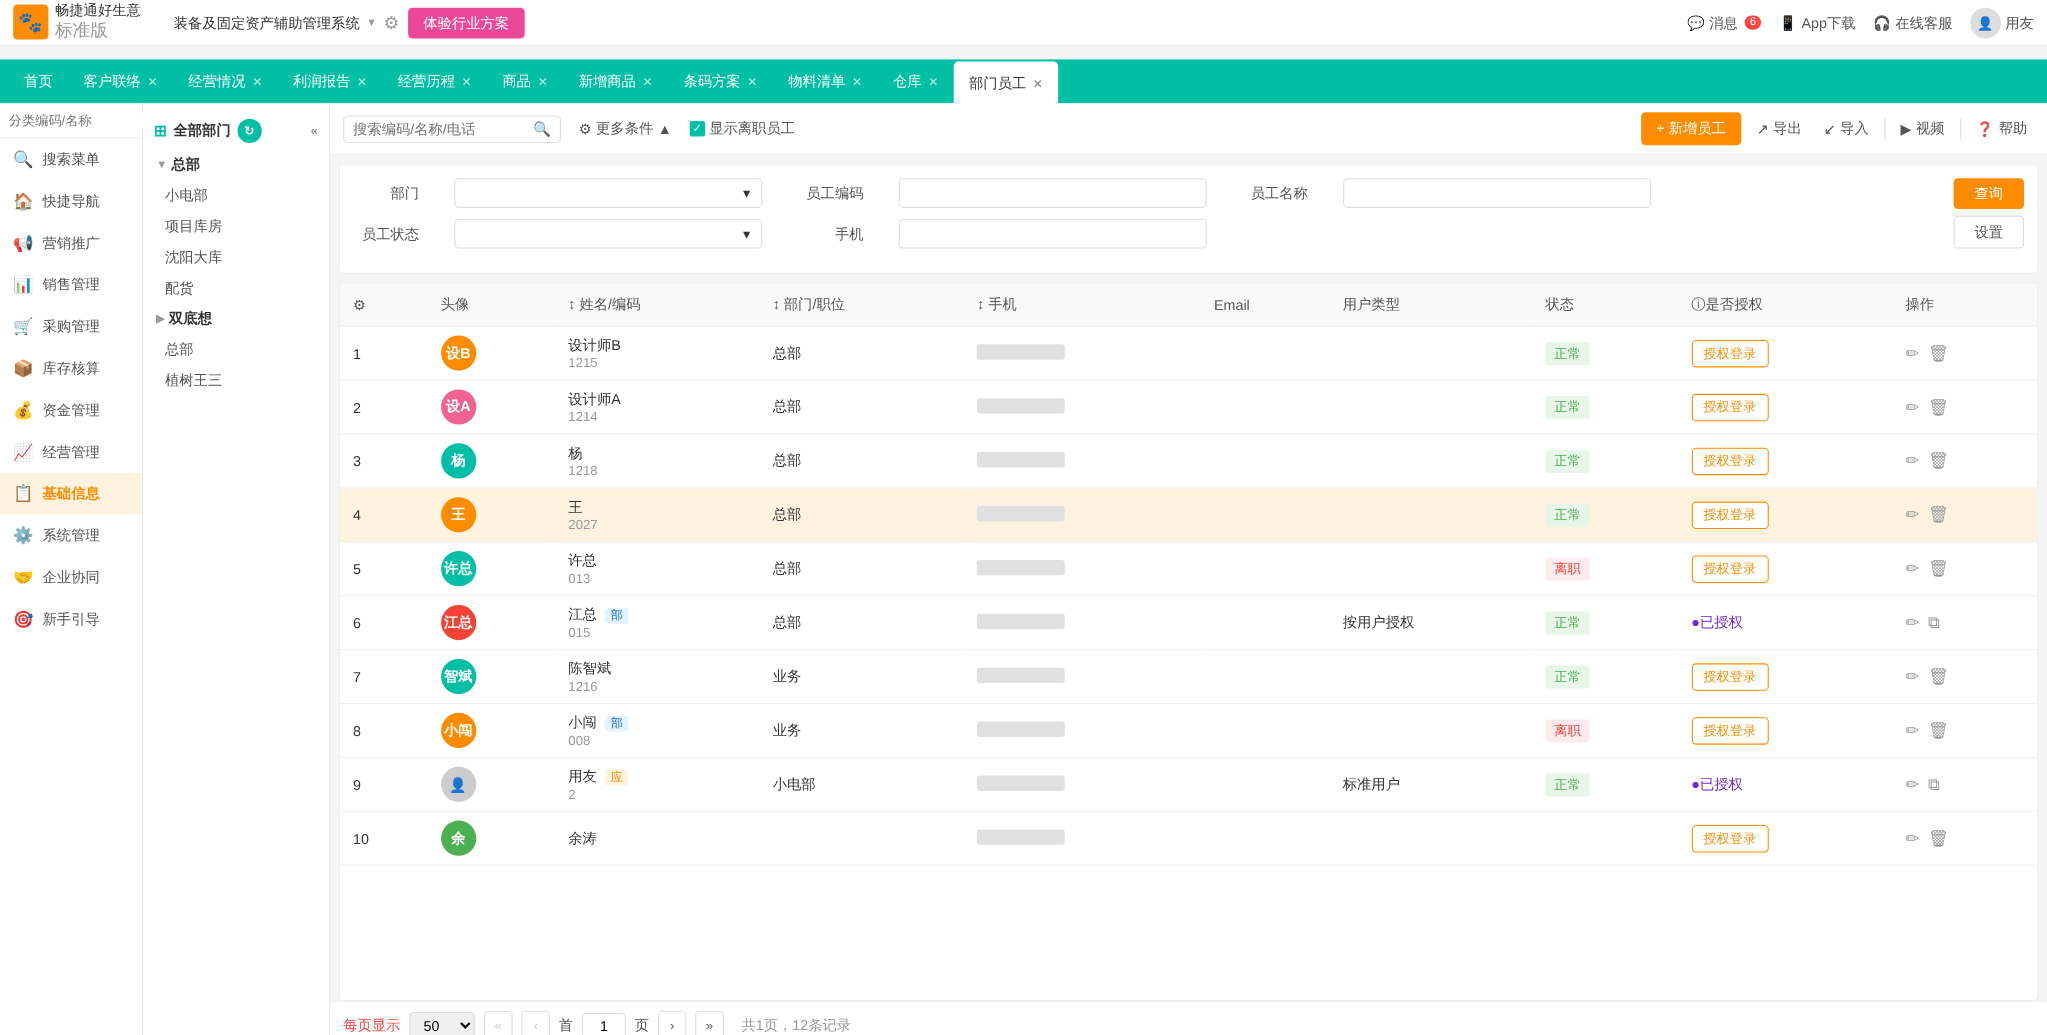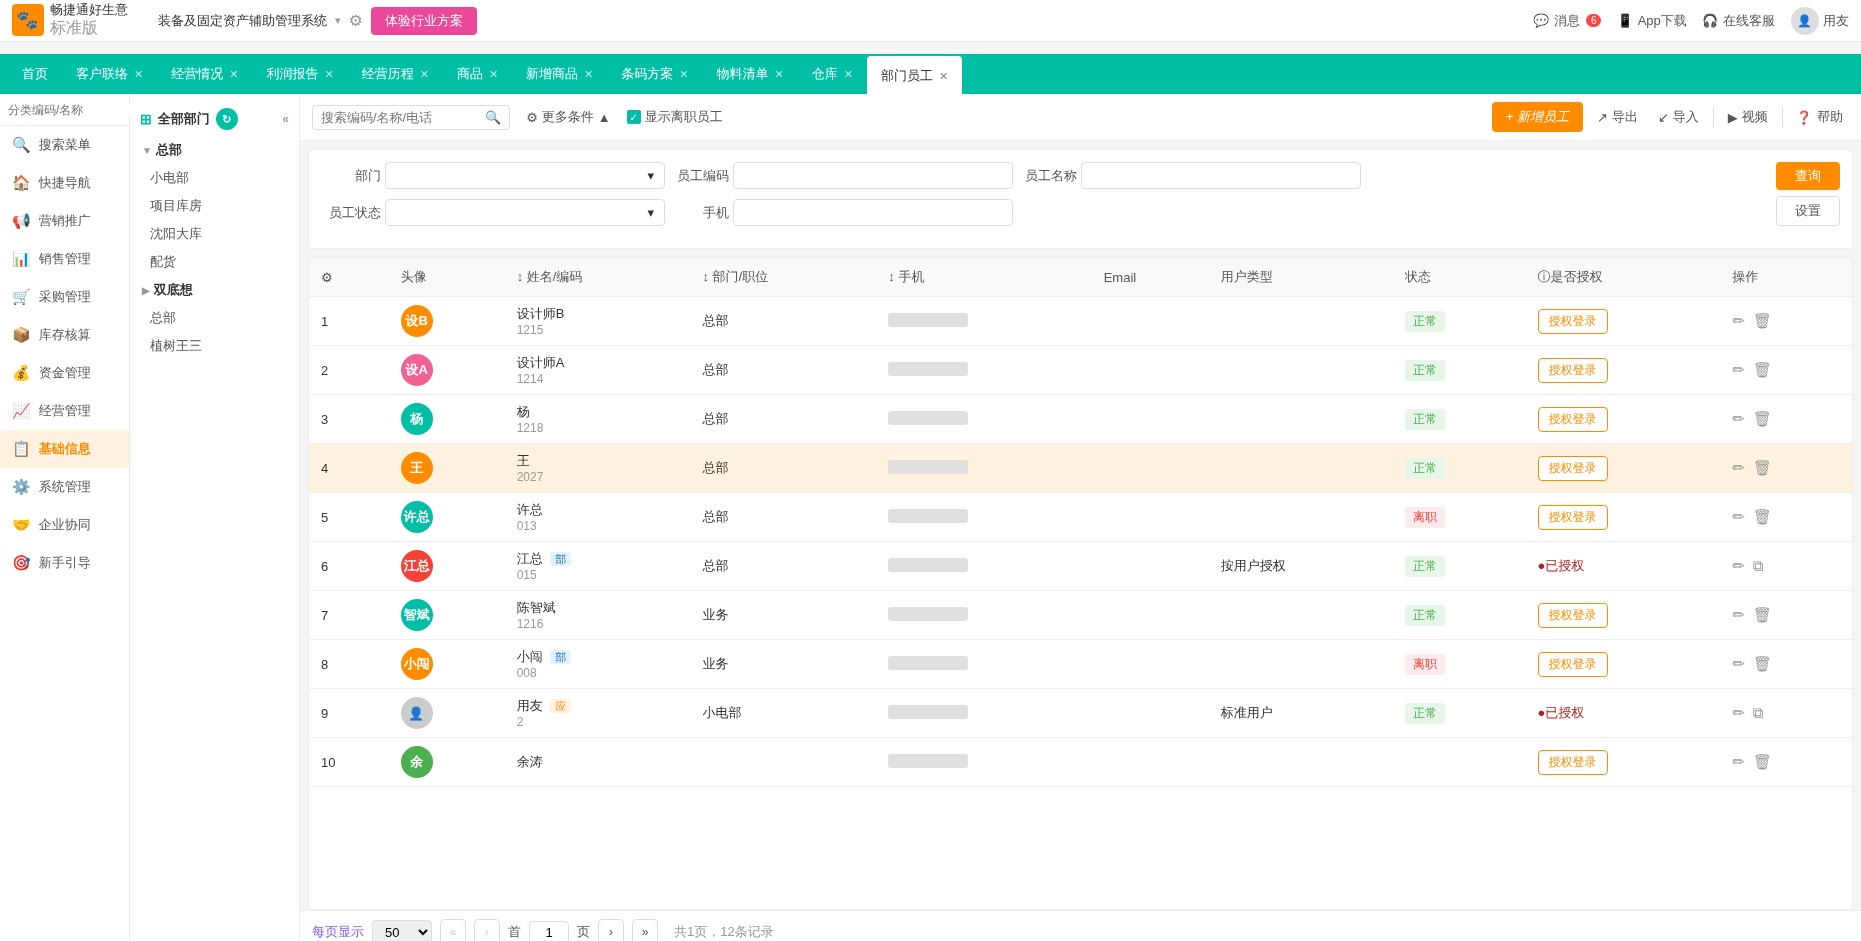--- a/index.html
+++ b/index.html
@@ -52,27 +52,27 @@
     .content-area { flex: 1; display: flex; flex-direction: column; overflow: hidden; background: #f5f5f5; }
 
     
     .content-toolbar { background: #fff; padding: 8px 12px; display: flex; align-items: center; gap: 8px; border-bottom: 1px solid #eee; }
     .search-input-wrap { display: flex; align-items: center; border: 1px solid #ddd; border-radius: 4px; padding: 4px 8px; gap: 4px; background: #fff; }
     .search-input-wrap input { border: none; outline: none; font-size: 13px; width: 160px; }
     .filter-btn { display: flex; align-items: center; gap: 4px; color: #555; font-size: 13px; cursor: pointer; padding: 4px 8px; }
     .show-resigned { display: flex; align-items: center; gap: 4px; font-size: 13px; color: #555; }
     .checkbox-checked { width: 14px; height: 14px; background: #00bfa5; border-radius: 2px; display: flex; align-items: center; justify-content: center; color: #fff; font-size: 10px; }
     .toolbar-right { margin-left: auto; display: flex; align-items: center; gap: 8px; }
-    .add-emp-btn { background: #ff8c00; color: #fff; border: none; border-radius: 4px; padding: 6px 14px; font-size: 13px; cursor: pointer; display: flex; align-items: center; gap: 4px; font-style: italic; }
+    .add-emp-btn { background: #ff8c00; color: #fff; border: none; border-radius: 4px; padding: 6px 14px; font-size: 13px; cursor: pointer; display: flex; align-items: center; gap: 4px; }
     .toolbar-btn { display: flex; align-items: center; gap: 4px; color: #555; font-size: 13px; cursor: pointer; padding: 4px 6px; }
     .divider-v { width: 1px; height: 20px; background: #ddd; }
 
     
     .filter-form { background: #fff; border: 1px solid #eee; margin: 8px; padding: 12px; border-radius: 4px; position: relative; }
-    .filter-form-row { display: flex; align-items: center; gap: 4px; margin-bottom: 10px; }
+    .filter-form-row { display: flex; align-items: center; gap: 32px; margin-bottom: 10px; }
     .filter-form-row:last-child { margin-bottom: 0; }
     .filter-label { color: #555; font-size: 13px; min-width: 60px; text-align: right; }
     .filter-select { display: flex; align-items: center; border: 1px solid #ddd; border-radius: 4px; padding: 5px 10px; min-width: 280px; justify-content: space-between; background: #fff; cursor: pointer; }
     .filter-input { border: 1px solid #ddd; border-radius: 4px; padding: 5px 10px; min-width: 280px; outline: none; font-size: 13px; }
     .filter-actions { position: absolute; right: 12px; top: 12px; display: flex; flex-direction: column; gap: 6px; }
     .query-btn { background: #ff8c00; color: #fff; border: none; border-radius: 4px; padding: 5px 18px; font-size: 13px; cursor: pointer; }
     .set-btn { background: #fff; color: #555; border: 1px solid #ddd; border-radius: 4px; padding: 5px 18px; font-size: 13px; cursor: pointer; }
 
     
     .table-wrap { flex: 1; overflow: auto; margin: 0 8px; background: #fff; border-radius: 4px; border: 1px solid #eee; }
@@ -82,30 +82,30 @@
     tbody tr { border-bottom: 1px solid #f0f0f0; }
     tbody tr.highlighted { background: #fff3e0; }
     tbody td { padding: 8px 12px; font-size: 13px; color: #333; vertical-align: middle; }
     .avatar-emp { width: 32px; height: 32px; border-radius: 50%; display: flex; align-items: center; justify-content: center; color: #fff; font-size: 13px; font-weight: bold; }
     .emp-name { font-size: 13px; color: #333; }
     .emp-code { font-size: 12px; color: #999; }
     .auth-btn { border: 1px solid #ff8c00; color: #ff8c00; background: #fff; border-radius: 4px; padding: 3px 10px; font-size: 12px; cursor: pointer; white-space: nowrap; }
     .status-normal { display: inline-block; background: #e8f5e9; color: #4caf50; border-radius: 3px; padding: 2px 8px; font-size: 12px; }
     .status-resigned { display: inline-block; background: #ffebee; color: #f44336; border-radius: 3px; padding: 2px 8px; font-size: 12px; }
     .already-auth { color: #00bfa5; font-size: 13px; }
-    .dot-auth { color: #b91c1c; }
+    .dot-auth { color: #6d28d9; }
     .blurred { color: transparent; background: #e0e0e0; border-radius: 3px; display: inline-block; min-width: 80px; height: 14px; }
     .action-icons { display: flex; align-items: center; gap: 8px; }
     .action-icon { color: #999; cursor: pointer; font-size: 15px; }
     .tag-blue { background: #e3f2fd; color: #1976d2; border-radius: 3px; padding: 1px 5px; font-size: 11px; margin-left: 4px; }
     .tag-orange { background: #fff3e0; color: #ff8c00; border-radius: 3px; padding: 1px 5px; font-size: 11px; margin-left: 4px; }
 
     
     .pagination-bar { background: #fff; border-top: 1px solid #eee; padding: 8px 12px; display: flex; align-items: center; gap: 8px; font-size: 13px; color: #555; }
-    .page-size-label { color: #8b5cf6; }
+    .page-size-label { color: #ef4444; }
     .page-size-select { border: 1px solid #ddd; border-radius: 4px; padding: 3px 8px; font-size: 13px; }
     .page-nav-btn { width: 26px; height: 26px; border: 1px solid #ddd; border-radius: 4px; display: flex; align-items: center; justify-content: center; cursor: pointer; color: #555; font-size: 12px; }
     .page-nav-btn.disabled { color: #ccc; cursor: default; }
     .page-input { border: 1px solid #ddd; border-radius: 4px; padding: 3px 8px; width: 40px; font-size: 13px; text-align: center; }
     .total-info { color: #999; margin-left: 8px; }
   </style>
 </head>
 <body>
 
 <div class="top-bar">

